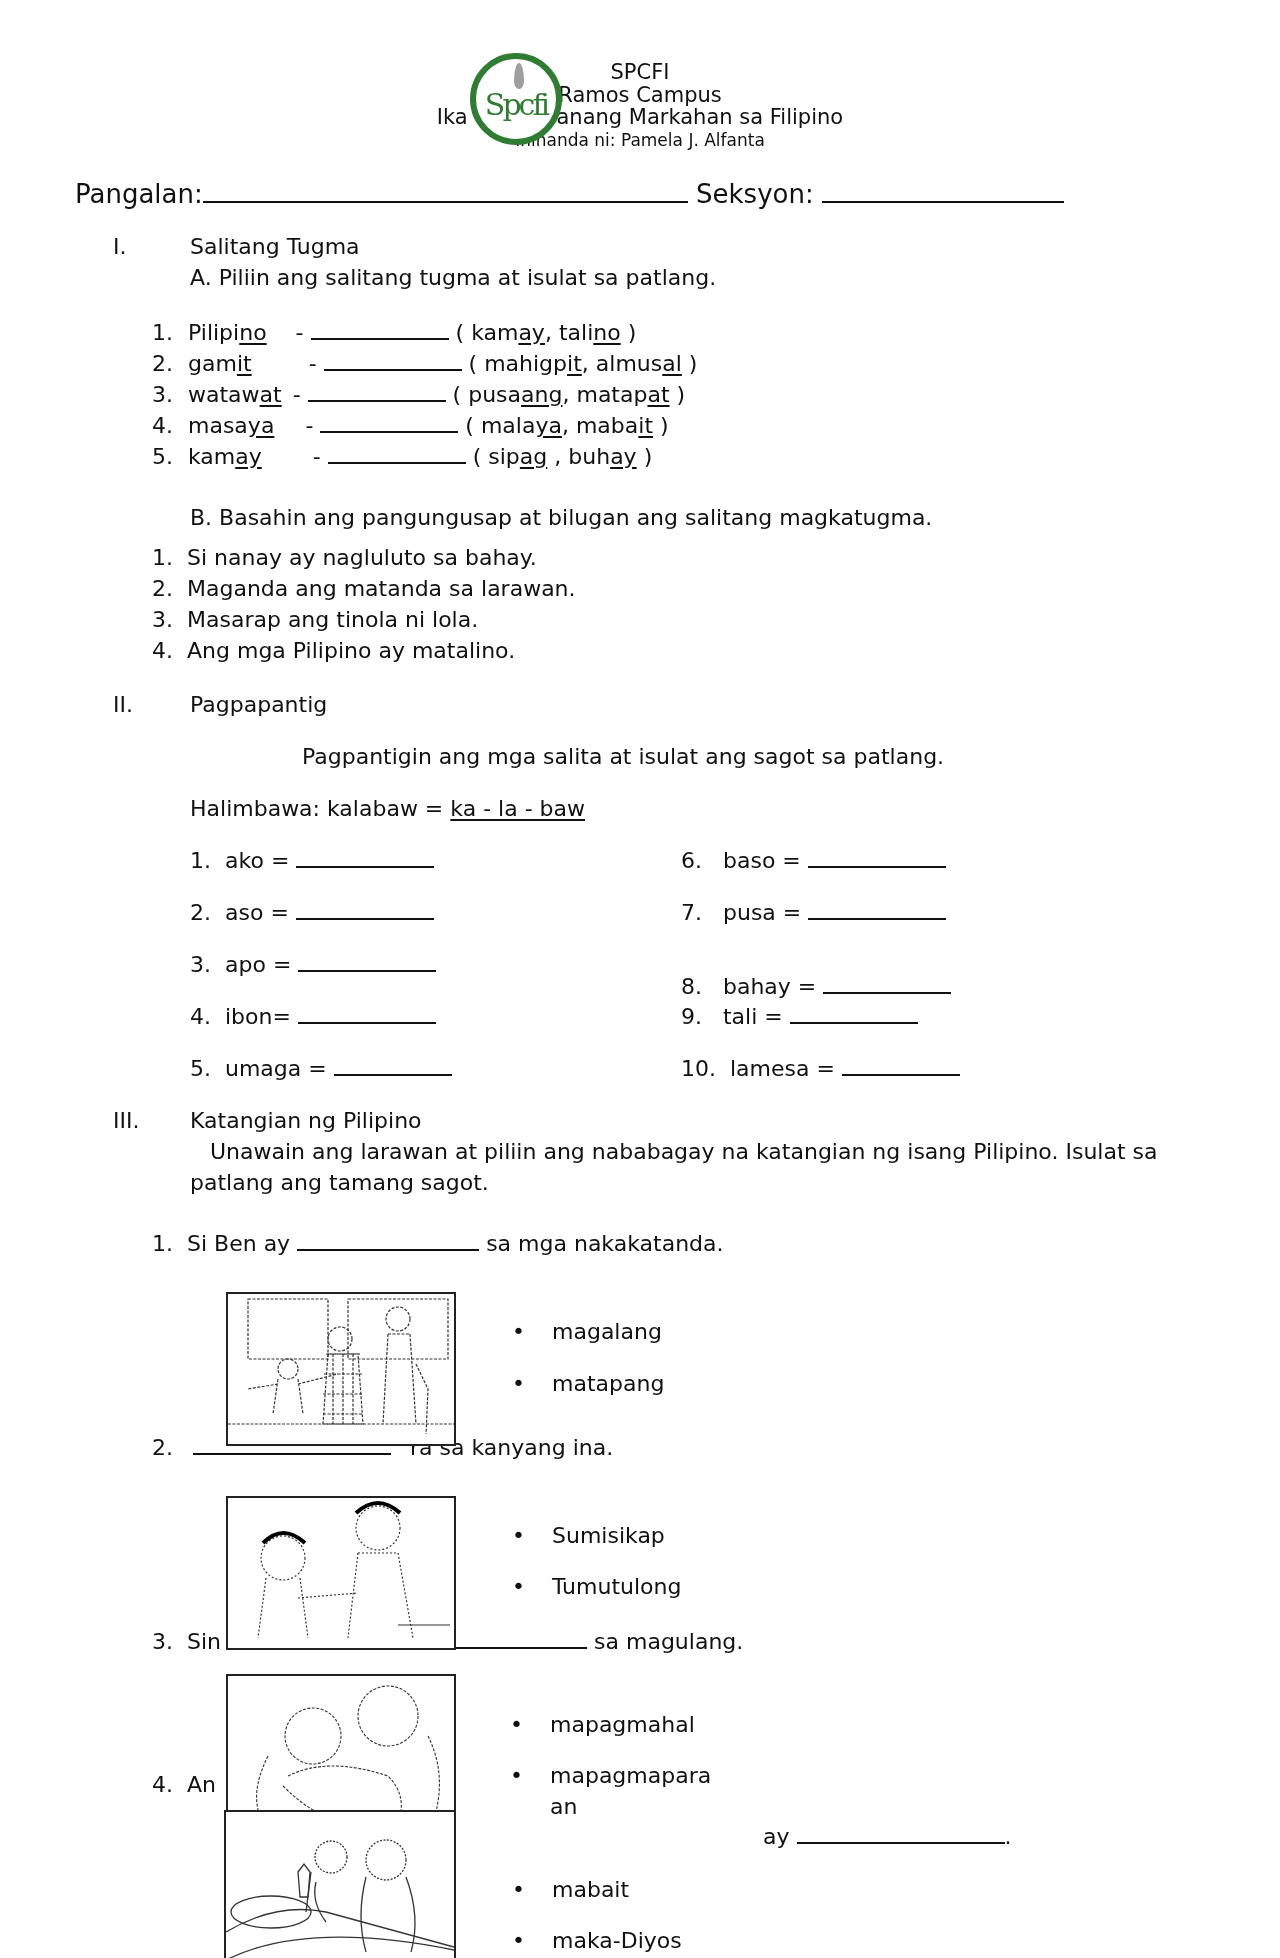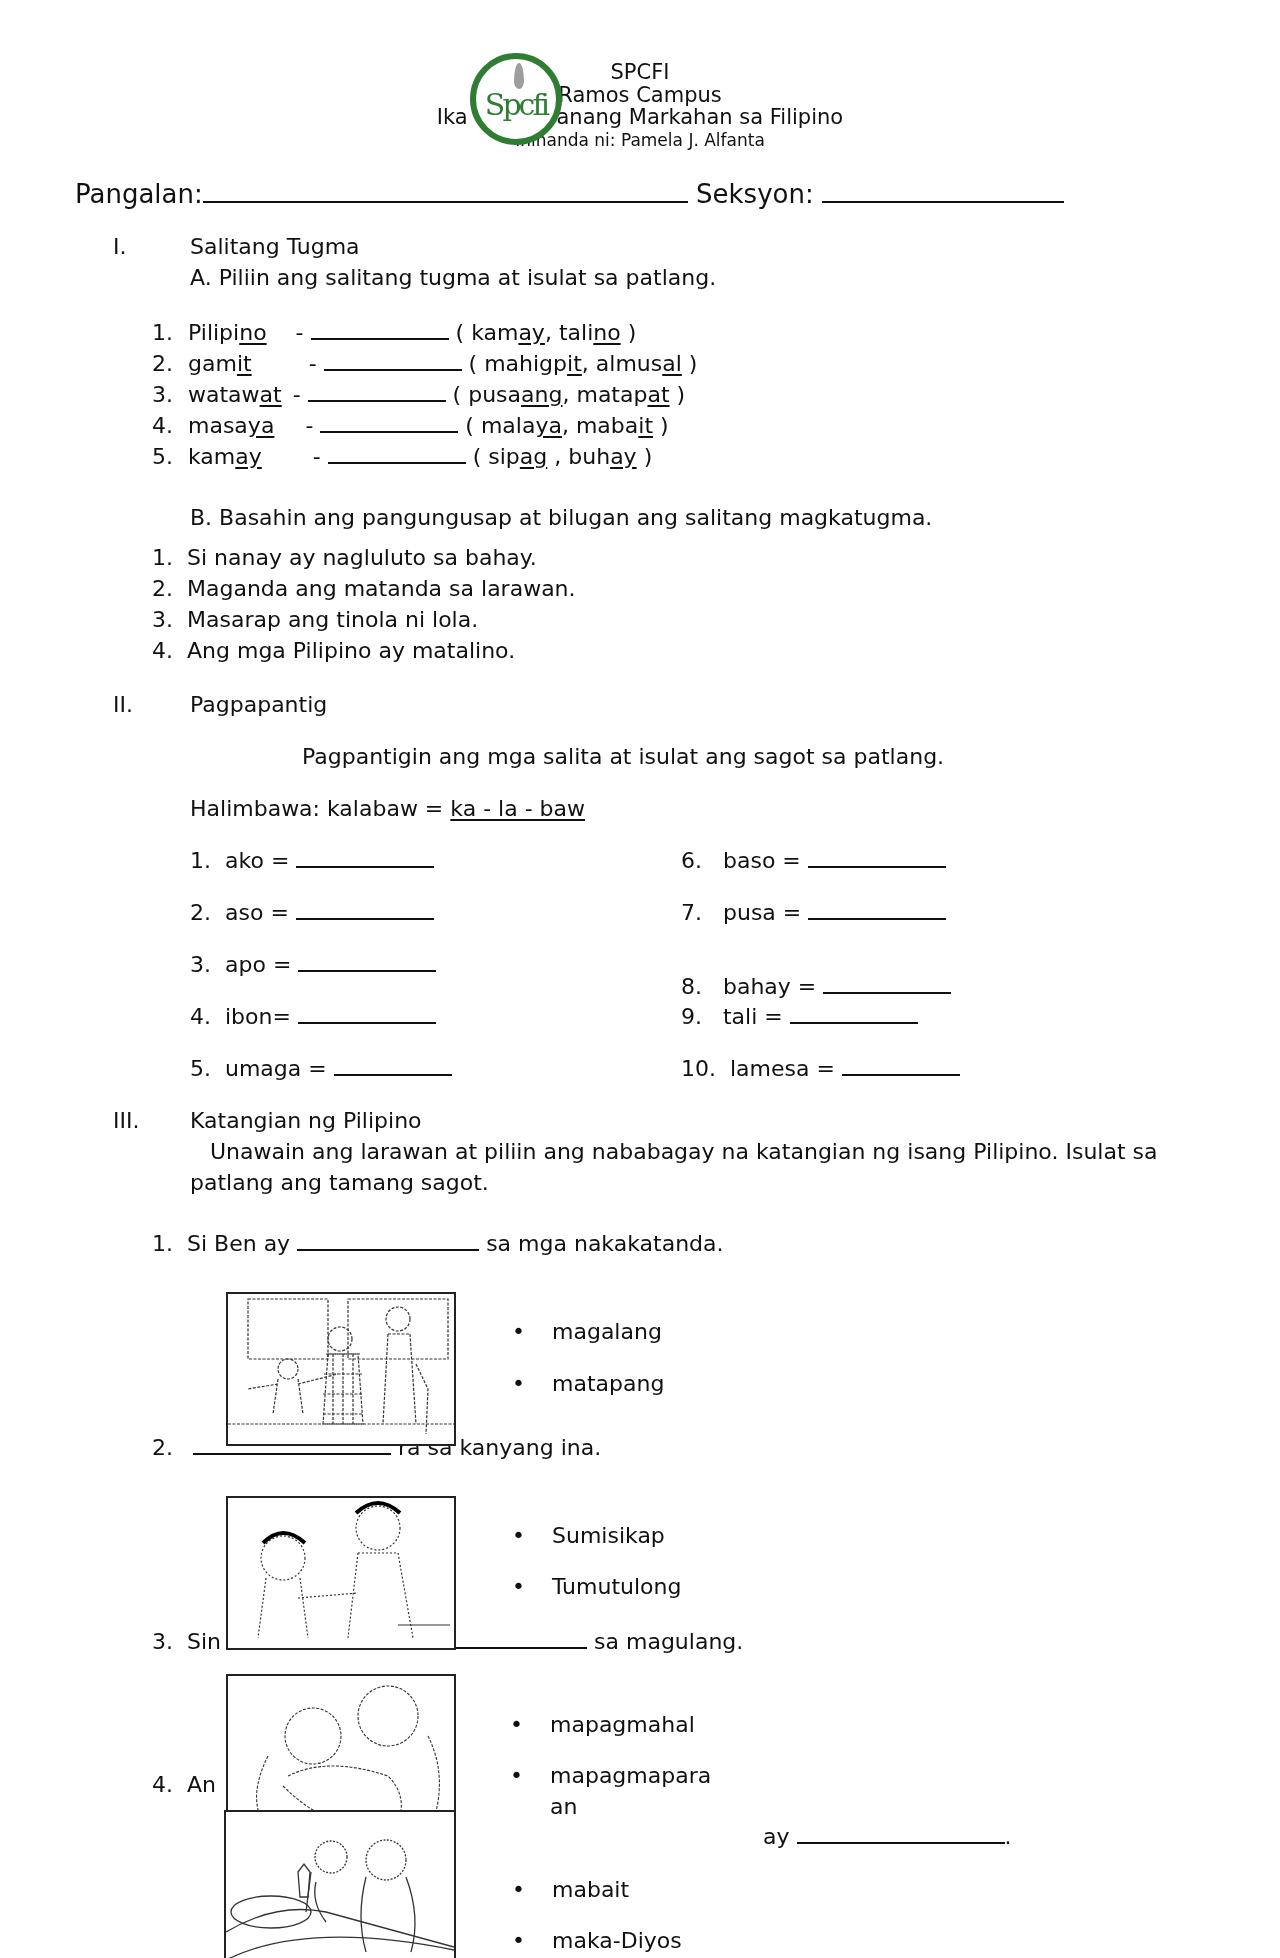--- a/index.html
+++ b/index.html
@@ -131,21 +131,21 @@
       <path d="M100 60 L95 130 L135 130 L130 60 Z"></path>
     <path d="M98 60 h34 M96 80 h38 M95 100 h40 M95 120 h40 M105 60 v70 M115 60 v70 M125 60 v70"></path>
     <circle cx="170" cy="25" r="12"></circle>
       <path d="M160 40 L155 130 M182 40 L188 130 M160 40 h22 M188 70 L200 95 L198 140"></path>
   </svg>
 </div>
 <div class="bullet" style="left:512px; top:1316px;"><span class="dot">•</span><span>magalang</span></div>
 <div class="bullet" style="left:512px; top:1368px;"><span class="dot">•</span><span>matapang</span></div>
 
 <div class="abs" style="left:152px; top:1437px; z-index:1;">
-  <span>2.</span><span style="display:inline-block;width:20px"></span><span class="blank" style="width:198px"></span> <span style="display:inline-block;width:0"></span><span style="">ra sa kanyang ina.</span>
+  <span>2.</span><span style="display:inline-block;width:20px"></span><span class="blank" style="width:198px"></span> <span style="display:inline-block;width:0"></span><span style="margin-left:12px">ra sa kanyang ina.</span>
 </div>
 <div class="pic" style="left:226px; top:1496px; width:226px; height:150px;">
   <svg viewBox="0 0 226 150" fill="none" stroke="#333" stroke-width="1.2" stroke-dasharray="2 2">
     <circle cx="55" cy="60" r="22"></circle>
       <path d="M35 45 q20 -20 42 0" stroke="#000" stroke-width="4" stroke-dasharray="none"></path>
     <path d="M38 80 L30 140 M72 80 L80 140 M70 100 L130 95"></path>
     <circle cx="150" cy="30" r="22"></circle>
       <path d="M128 15 q22 -20 44 0" stroke="#000" stroke-width="4" stroke-dasharray="none"></path>
     <path d="M130 55 L120 140 M170 55 L185 140 M130 55 h40"></path>
     <line x1="170" y1="127" x2="222" y2="127" stroke-dasharray="none"></line>

